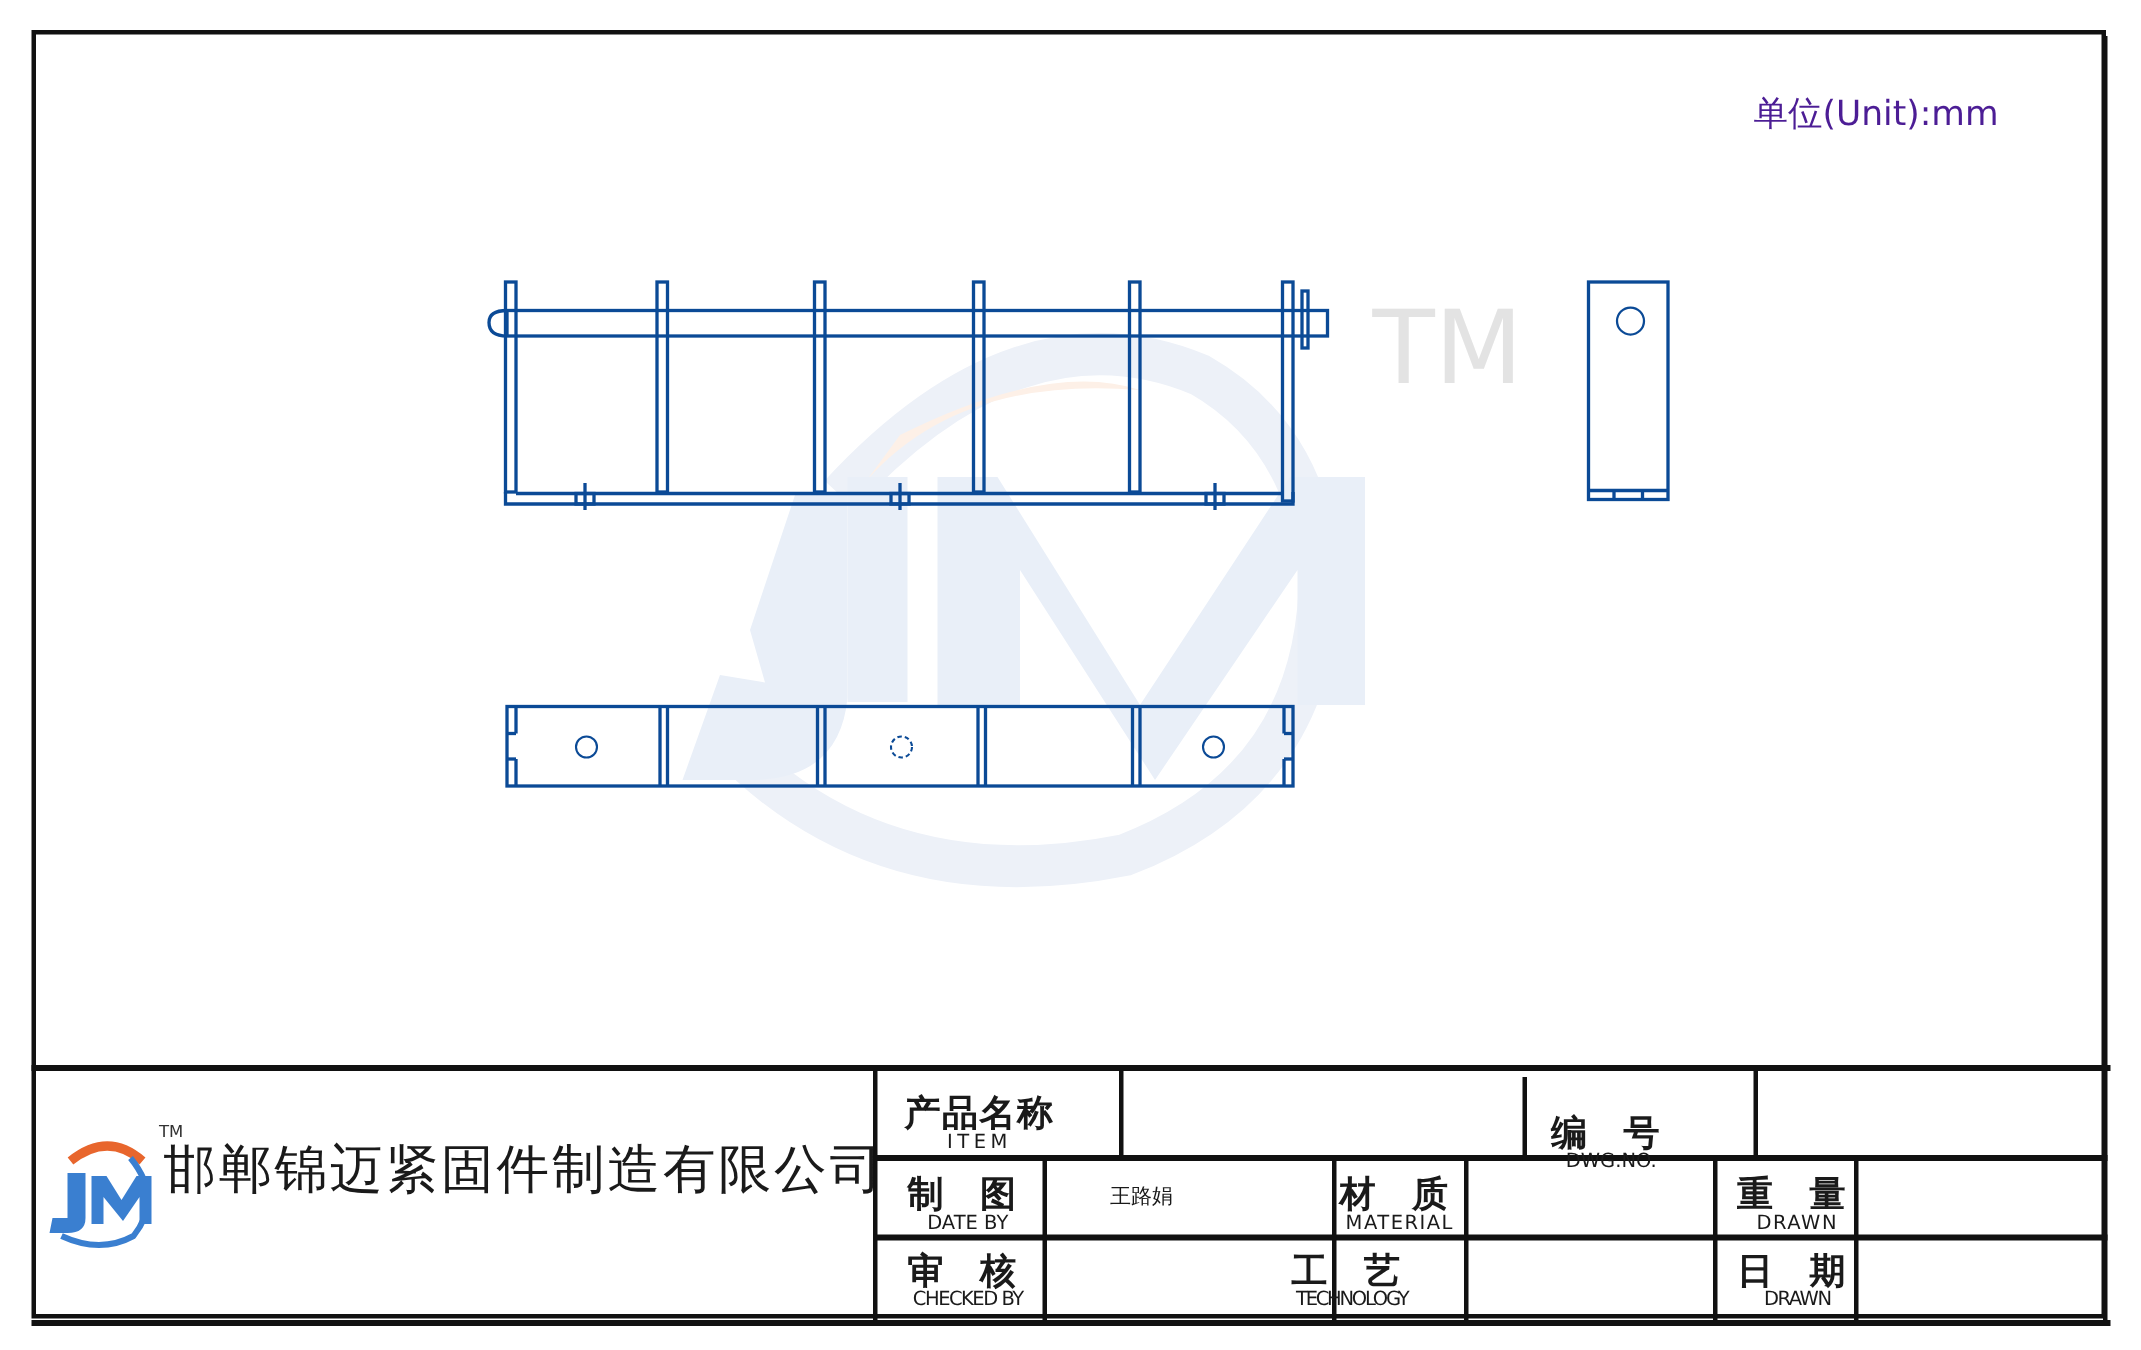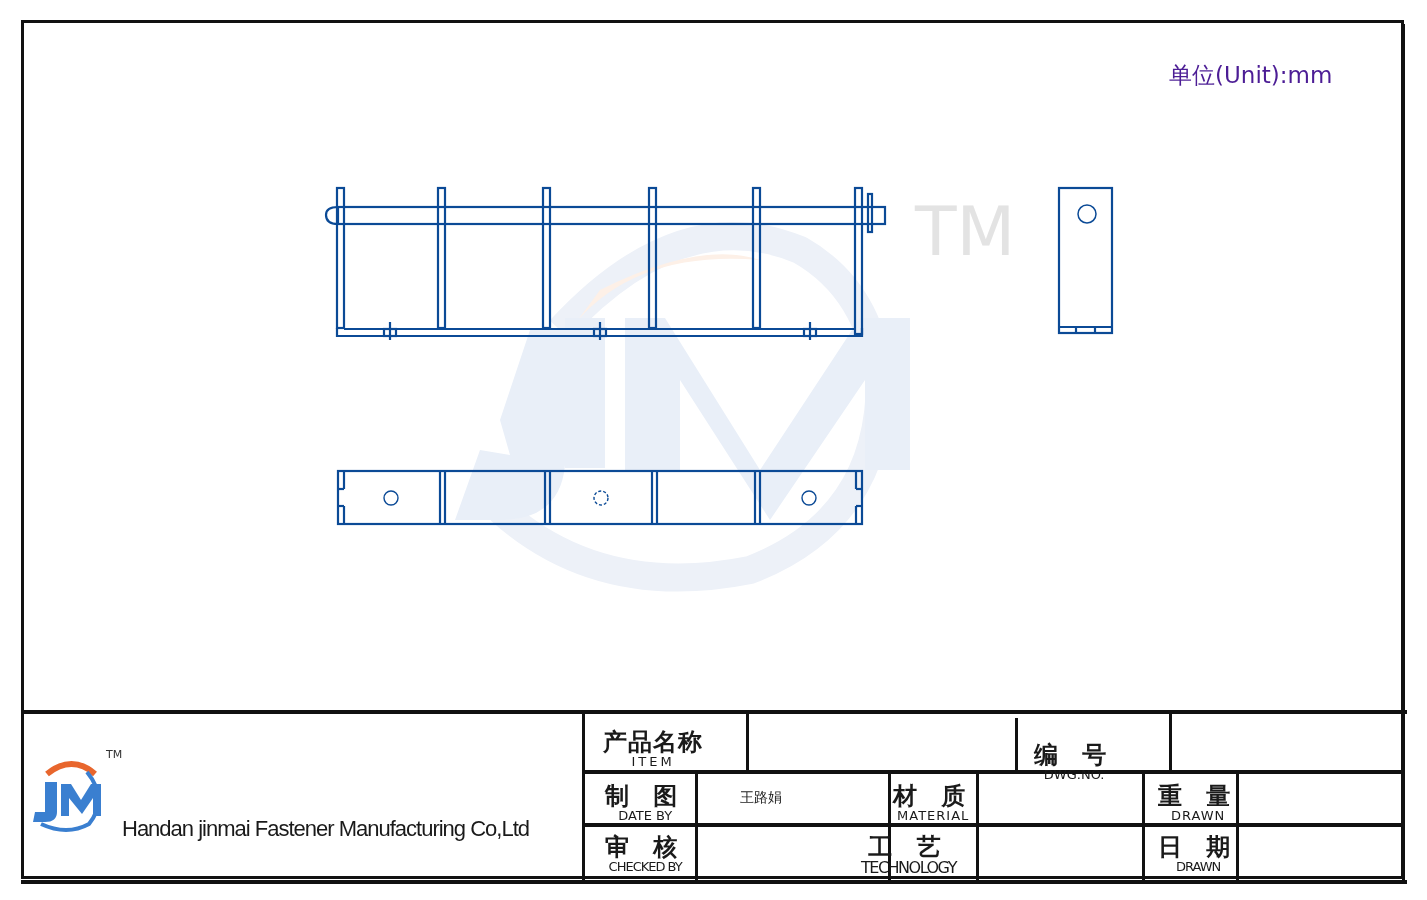--- a/index.html
+++ b/index.html
@@ -101,21 +101,21 @@
 
 <div class="tb">
   <div class="logo-area">
     <svg style="position:absolute;left:6px;top:40px" width="80" height="80" viewBox="0 0 80 80">
       <path d="M20 20 Q45 0 68 20" fill="none" stroke="#e8662d" stroke-width="6"></path>
       <path d="M60 18 Q82 45 62 70 Q40 82 14 70" fill="none" stroke="#3a7fd0" stroke-width="4"></path>
       <path d="M18 28 L30 28 L30 58 Q30 68 18 68 L6 68 L8 58 L18 58 Z" fill="#3a7fd0"></path>
       <path d="M34 30 L44 30 L54 46 L64 30 L74 30 L74 62 L66 62 L66 44 L55 60 L42 44 L42 62 L34 62 Z" fill="#3a7fd0"></path>
     </svg>
     <div class="tm-small">TM</div>
-    <div class="logo-en">Handan jinmai Fastener Manufacturing Co,Ltd</div>
+    <div class="logo-cn">邯郸锦迈紧固件制造有限公司</div>
   </div>
 
   <div class="vl" style="left:561px;top:0;height:168px"></div>
   <div class="hl" style="left:561px;top:56px;width:823px"></div>
   <div class="hl" style="left:561px;top:109px;width:823px"></div>
   <div class="vl" style="left:725px;top:0;height:56px"></div>
   <div class="vl" style="left:994px;top:4px;height:56px"></div>
   <div class="vl" style="left:1148px;top:0;height:56px"></div>
   <div class="vl" style="left:674px;top:60px;height:108px"></div>
   <div class="vl" style="left:867px;top:60px;height:108px"></div>
@@ -152,21 +152,21 @@
   </div>
   <div class="value" style="left:1225px;top:70px;width:150px;height:30px"></div>
 
   <div class="cell-label" style="left:584px;top:121px">
     <span class="cn">审 核</span>
     <span class="en" style="letter-spacing:-1px">CHECKED BY</span>
   </div>
   <div class="value" style="left:685px;top:122px;width:175px;height:30px"></div>
   <div class="cell-label" style="left:840px;top:121px">
     <span class="cn">工 艺</span>
-    <span class="en" style="font-size:16px;letter-spacing:-1.5px">TECHNOLOGY</span>
+    <span class="en" style="font-size:13px;letter-spacing:-1.5px">TECHNOLOGY</span>
   </div>
   <div class="value" style="left:965px;top:122px;width:150px;height:30px"></div>
   <div class="cell-label" style="left:1137px;top:121px">
     <span class="cn">日 期</span>
     <span class="en" style="letter-spacing:-1px">DRAWN</span>
   </div>
   <div class="value" style="left:1225px;top:122px;width:150px;height:30px"></div>
 </div>
 
 </body></html>

